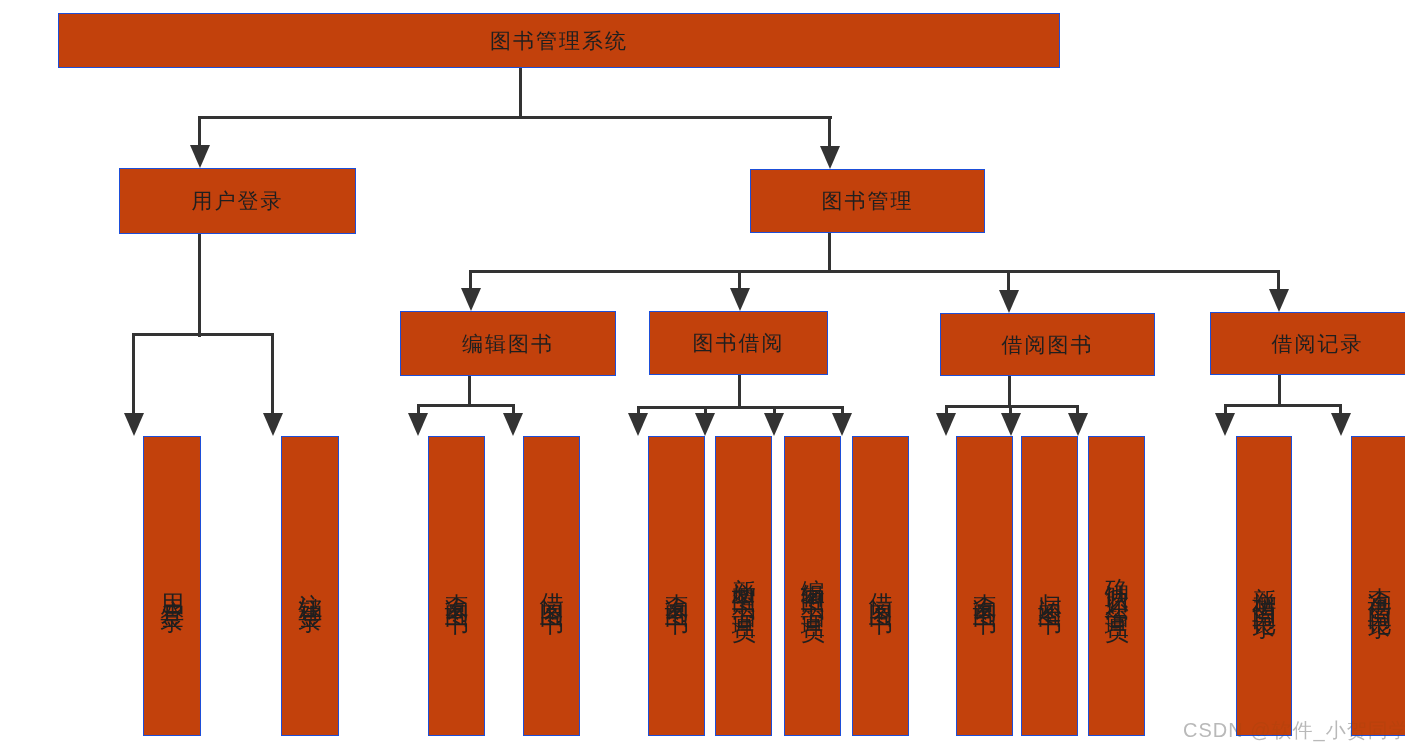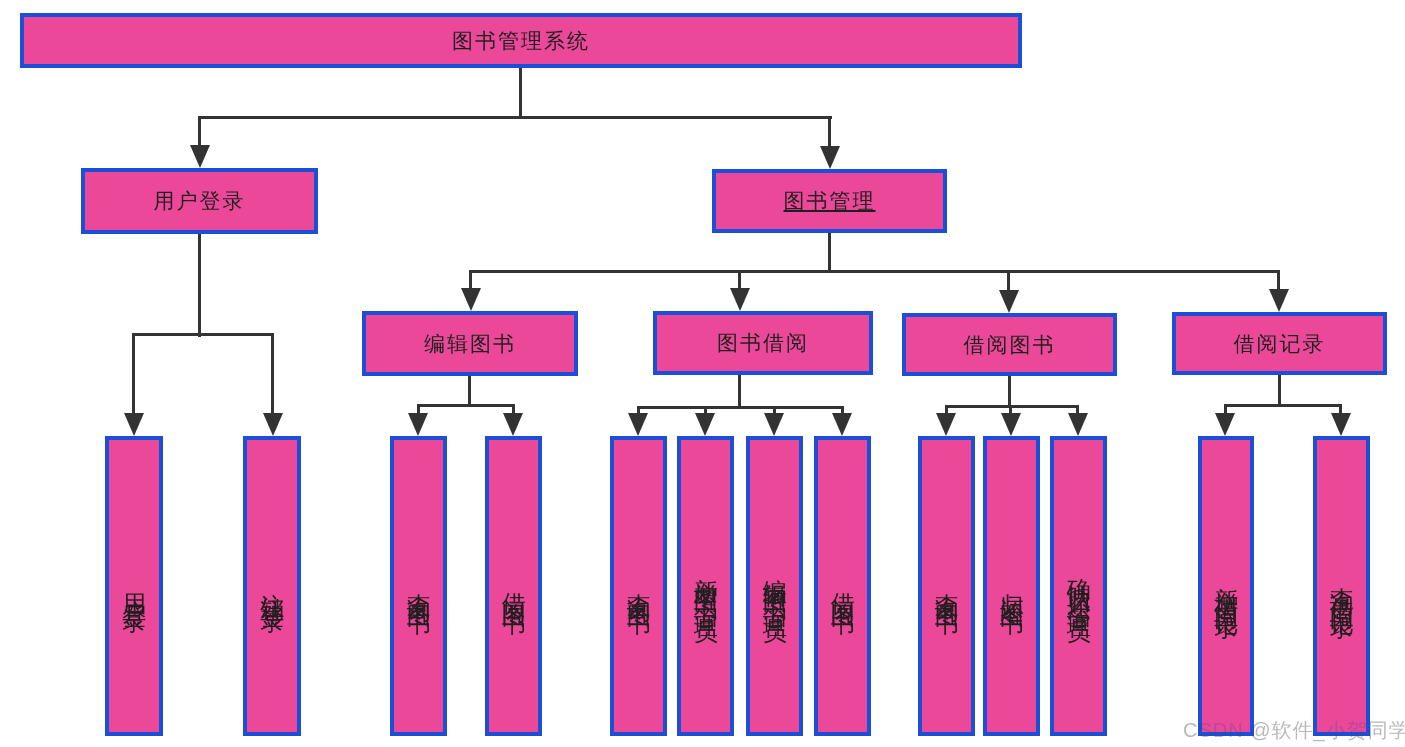--- a/index.html
+++ b/index.html
@@ -1,22 +1,22 @@
 <!DOCTYPE html>
 <html><head>
 <meta charset="utf-8">
 <style>
   html,body{margin:0;padding:0;background:#ffffff;}
   body{width:1405px;height:747px;position:relative;overflow:hidden;
        font-family:"Liberation Sans","DejaVu Sans",sans-serif;}
   .diagram{position:absolute;left:0;top:0;width:1405px;height:747px;}
 
   
-  .box{position:absolute;box-sizing:border-box;border:4px solid #1d4ed8;background:#ec4899;
-       display:flex;align-items:center;justify-content:center;color:#1f1f1f;}
+  .box{position:absolute;box-sizing:border-box;border:1px solid #1d4ed8;background:#c2410c;
+       display:flex;align-items:center;justify-content:center;color:#1f1f1f;margin-left:38px;}
   .hbox{font-size:21px;letter-spacing:2px;white-space:nowrap;}
   .vbox{writing-mode:vertical-rl;text-orientation:mixed;font-size:24px;line-height:1.1;
         letter-spacing:6px;}
 
   
   .vl{position:absolute;width:3px;background:#333333;}
   .hl{position:absolute;height:3px;background:#333333;}
   .ar{position:absolute;width:0;height:0;border-left:10px solid transparent;
       border-right:10px solid transparent;border-top:23px solid #333333;}
 
@@ -31,42 +31,42 @@
   <div class="box hbox" style="left:20px;top:13px;width:1002px;height:55px;">图书管理系统</div>
 
   <div class="vl" style="left:519px;top:68px;height:50px;"></div>
   <div class="hl" style="left:198px;top:116px;width:634px;"></div>
   <div class="vl" style="left:198px;top:116px;height:32px;"></div>
   <div class="vl" style="left:828px;top:116px;height:32px;"></div>
   <div class="ar" style="left:190px;top:145px;"></div>
   <div class="ar" style="left:820px;top:146px;"></div>
 
   <div class="box hbox" style="left:81px;top:168px;width:237px;height:66px;">用户登录</div>
-  <div class="box hbox" style="left:712px;top:169px;width:235px;height:64px;text-decoration:underline;">图书管理</div>
+  <div class="box hbox" style="left:712px;top:169px;width:235px;height:64px;">图书管理</div>
 
   <div class="vl" style="left:198px;top:234px;height:103px;"></div>
   <div class="hl" style="left:132px;top:333px;width:142px;"></div>
   <div class="vl" style="left:132px;top:333px;height:80px;"></div>
   <div class="vl" style="left:271px;top:333px;height:80px;"></div>
   <div class="ar" style="left:124px;top:413px;"></div>
   <div class="ar" style="left:263px;top:413px;"></div>
 
   <div class="vl" style="left:828px;top:233px;height:40px;"></div>
   <div class="hl" style="left:469px;top:270px;width:811px;"></div>
   <div class="vl" style="left:469px;top:270px;height:20px;"></div>
   <div class="vl" style="left:738px;top:270px;height:20px;"></div>
   <div class="vl" style="left:1007px;top:270px;height:20px;"></div>
   <div class="vl" style="left:1277px;top:270px;height:20px;"></div>
   <div class="ar" style="left:461px;top:288px;"></div>
   <div class="ar" style="left:730px;top:288px;"></div>
   <div class="ar" style="left:999px;top:290px;"></div>
   <div class="ar" style="left:1269px;top:289px;"></div>
 
   <div class="box hbox" style="left:362px;top:311px;width:216px;height:65px;">编辑图书</div>
-  <div class="box hbox" style="left:653px;top:311px;width:220px;height:64px;">图书借阅</div>
+  <div class="box hbox" style="left:611px;top:311px;width:179px;height:64px;">图书借阅</div>
   <div class="box hbox" style="left:902px;top:313px;width:215px;height:63px;">借阅图书</div>
   <div class="box hbox" style="left:1172px;top:312px;width:215px;height:63px;text-align:right;">借阅记录</div>
 
   <div class="vl" style="left:468px;top:376px;height:31px;"></div>
   <div class="hl" style="left:417px;top:404px;width:98px;"></div>
   <div class="vl" style="left:417px;top:404px;height:10px;"></div>
   <div class="vl" style="left:512px;top:404px;height:10px;"></div>
   <div class="ar" style="left:408px;top:413px;"></div>
   <div class="ar" style="left:503px;top:413px;"></div>
 

